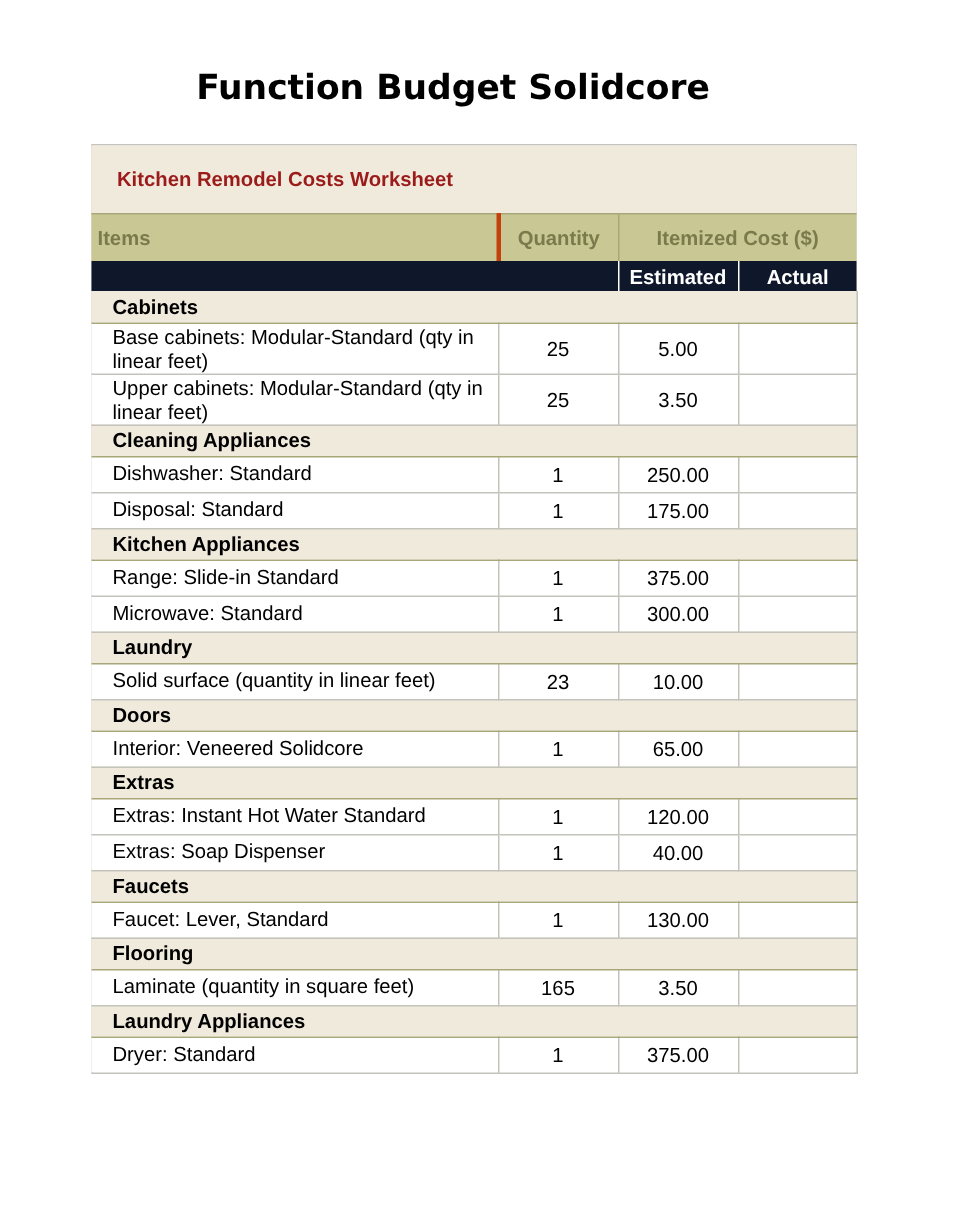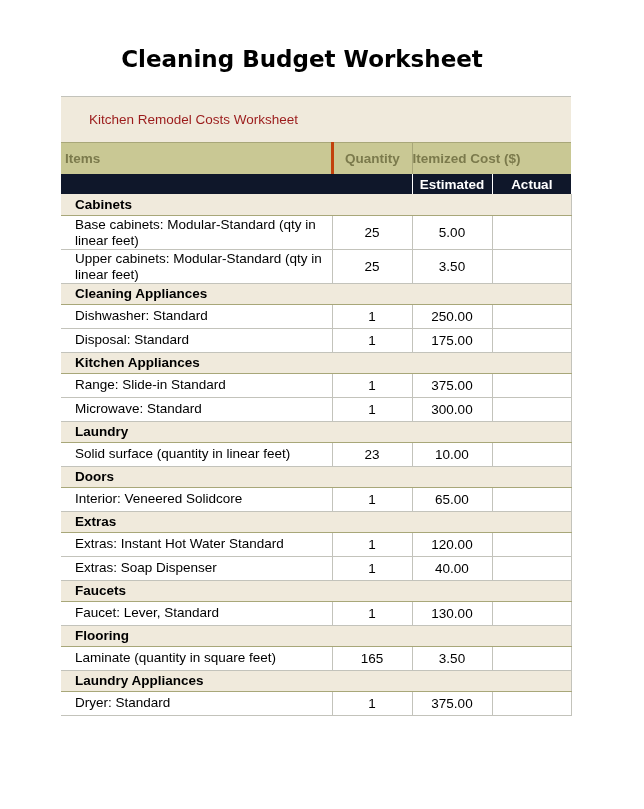--- a/index.html
+++ b/index.html
@@ -9,50 +9,50 @@
     font-family: "DejaVu Sans", sans-serif; font-weight: bold; font-size: 23px; color: #000;
     letter-spacing: 0px;
   }
   .sheet {
     position: absolute; left: 61px; top: 96px; width: 510px;
     border: 1px solid #c3c3bb; border-bottom: none; box-sizing: border-box;
   }
   table { border-collapse: collapse; width: 510px; table-layout: fixed; margin-left: -1px; }
   td { padding: 0; font-size: 13.5px; color: #000; box-sizing: border-box; }
   .title-row td {
-    background: #f0eadc; height: 45px; color: #9b1b1b; font-weight: normal; font-size: 13.5px;
-    padding-left: 28px; border-bottom: 1px solid #a8a779;
+    background: #f0eadc; height: 45px; color: #9b1b1b; font-weight: bold; font-size: 13.5px;
+    padding-left: 17px; border-bottom: 1px solid #a8a779;
   }
   .head-row td {
     background: #c9c894; color: #7b7a4c; font-weight: bold; font-size: 13.5px; height: 32px;
   }
   .head-row td.items { padding-left: 4px; border-right: 3px solid #c2410c; }
   .head-row td.qty { text-align: center; border-right: 1px solid #a8a779; margin-left: 28px; }
-  .head-row td.cost { text-align: left; }
+  .head-row td.cost { text-align: center; }
   .black-row td { background: #0f172a; color: #fff; font-weight: bold; height: 20px; text-align: center; font-size: 13.5px; }
   .black-row td.est { border-left: 1px solid #fff; border-right: 1px solid #fff; }
   .cat-row td {
     background: #f0eadc; font-weight: bold; height: 21px; padding-left: 14px; font-size: 13.5px;
     border-bottom: 1px solid #a8a779;
     margin-left: 20px;
   }
   .item-row td {
     background: #fff; height: 24px; border-bottom: 1px solid #c3c3bb; border-right: 1px solid #c3c3bb;
   }
   .item-row td.desc { padding-left: 14px; line-height: 16px; }
   .item-row td.num { text-align: center; }
   .item-row.tall td { height: 32px; }
   .item-row td.act { border-right: 1px solid #c3c3bb; }
   .cat-row td { border-right: 1px solid #c3c3bb; }
   .item-row.tall td.desc { vertical-align: top; padding-top: 1px; line-height: 16px; }
 </style>
 </head>
 <body>
 
-<div class="doc-title">Cleaning Budget Worksheet</div>
+<div class="doc-title">Function Budget Solidcore</div>
 
 <div class="sheet">
   <table>
     <colgroup>
       <col style="width:271px">
       <col style="width:80px">
       <col style="width:80px">
       <col style="width:79px">
     </colgroup>
     <tbody id="tbody">

